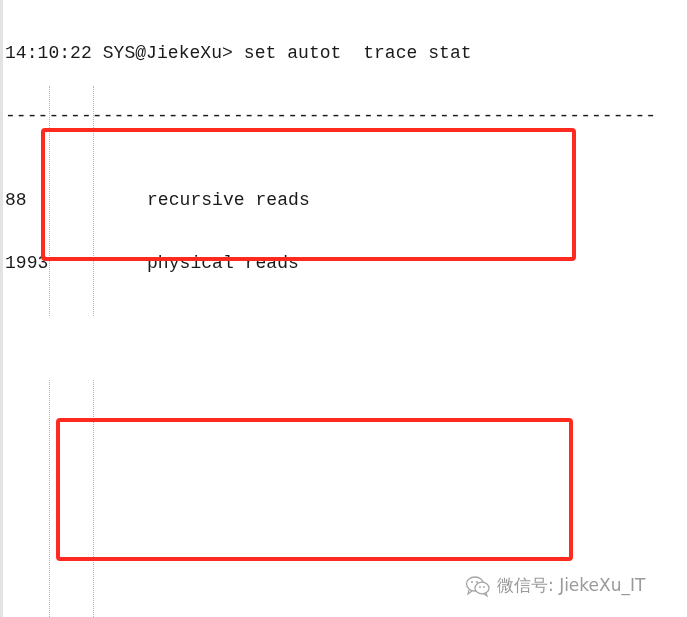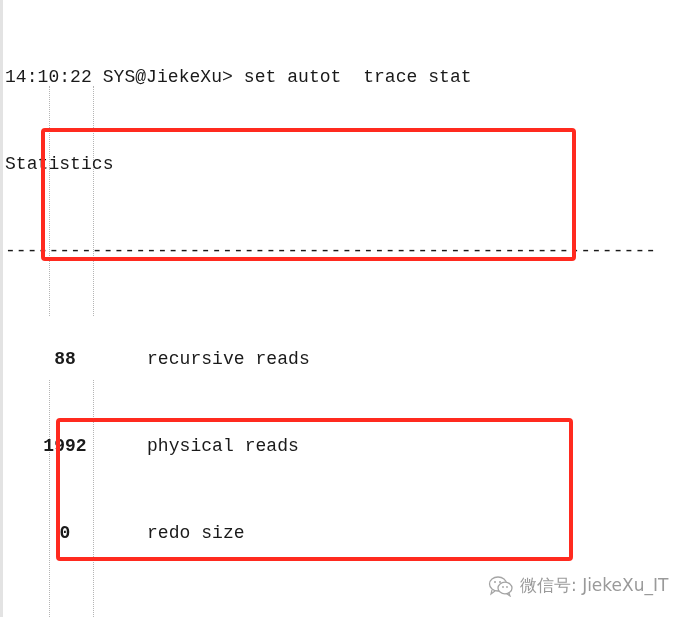--- a/index.html
+++ b/index.html
@@ -10,56 +10,54 @@
   }
   .left-strip {
     position: absolute; left: 0; top: 0; width: 3px; height: 617px;
     background: #e3e3e3;
   }
   .terminal {
     position: absolute; left: 5px; top: 1px;
     font-size: 18px; line-height: 21px; color: #1a1a1a;
     white-space: pre; letter-spacing: 0.05px;
   }
-  .line { height: 21px; position: relative; margin-top: 24px; }
-  .num { display: inline-block; width: 120px; text-align: center; font-weight: bold; }
+  .line { height: 21px; position: relative; }
+  .num { display: inline-block; width: 120px; text-align: left; }
   .gap { display: inline-block; width: 22px; }
   .guide {
     position: absolute; width: 0; border-left: 1px dotted #b5b5b5;
   }
   .hl-box {
     position: absolute; border: 4px solid #ff2a1f; border-radius: 4px;
     box-sizing: border-box; pointer-events: none;
   }
   .watermark {
-    position: absolute; left: 488px; top: 574px;
+    position: absolute; left: 465px; top: 574px;
     font-family: "DejaVu Sans", sans-serif; font-size: 17px; color: #9a9a9a;
     display: flex; align-items: center; gap: 6px;
   }
   .wm-icon { width: 26px; height: 22px; }
 </style>
 </head>
 <body>
 
 <div class="left-strip"></div>
 
 <div class="guide" style="left:49px; top:86px; height:230px;"></div>
 <div class="guide" style="left:93px; top:86px; height:230px;"></div>
 
 <div class="guide" style="left:49px; top:380px; height:237px;"></div>
 <div class="guide" style="left:93px; top:380px; height:237px;"></div>
 
 <div class="terminal">
   <div class="line"><span>14:10:22</span> <span>SYS@JiekeXu&gt;</span> <span>set autot  trace stat</span></div>
-  <div class="line">Statistics</div>
   <div class="line">------------------------------------------------------------</div>
 
   <div class="line"><span class="num">88</span><span class="gap"></span><span>recursive reads</span></div>
-  <div class="line"><span class="num">1992</span><span class="gap"></span><span>physical reads</span></div>
-  <div class="line"><span class="num">0</span><span class="gap"></span><span>redo size</span></div>
+  <div class="line"><span class="num">1993</span><span class="gap"></span><span>physical reads</span></div>
   
   
   
   
   
   
 
   
   
   

